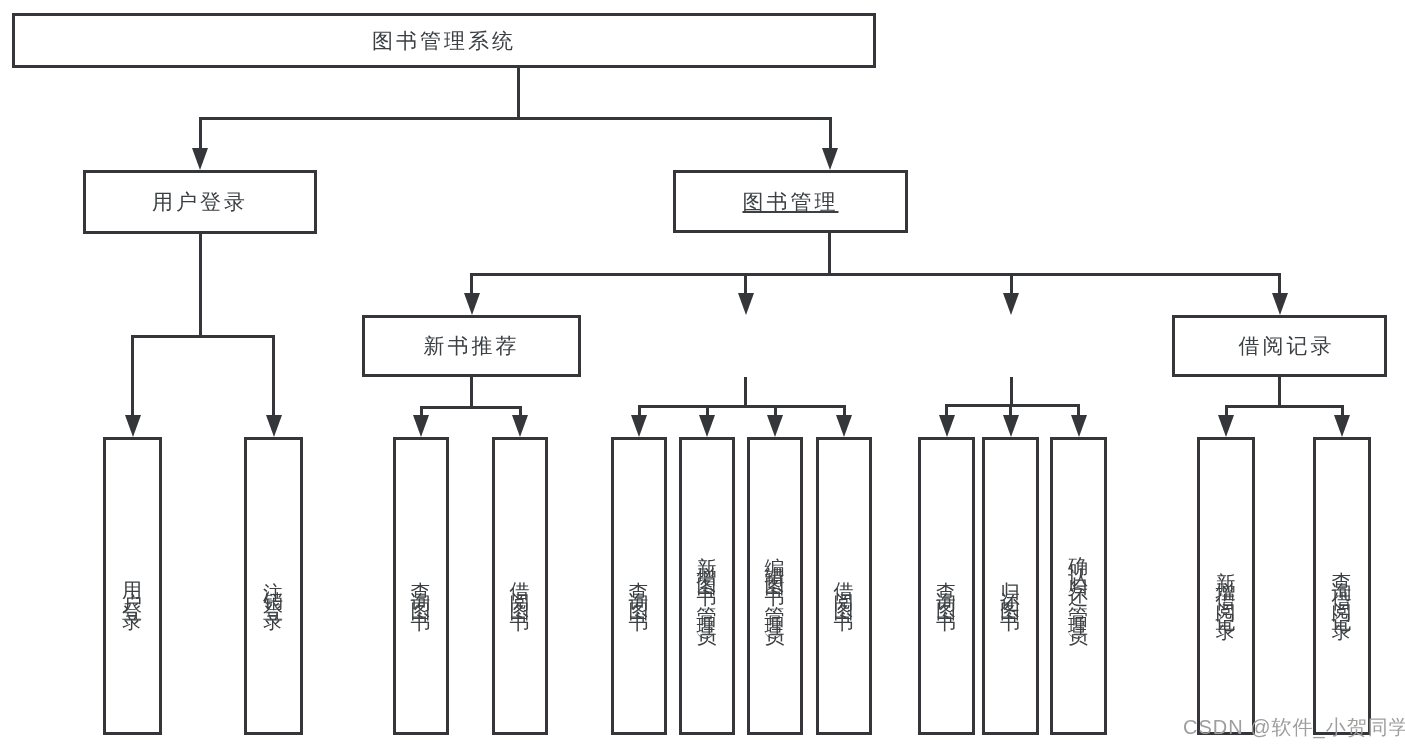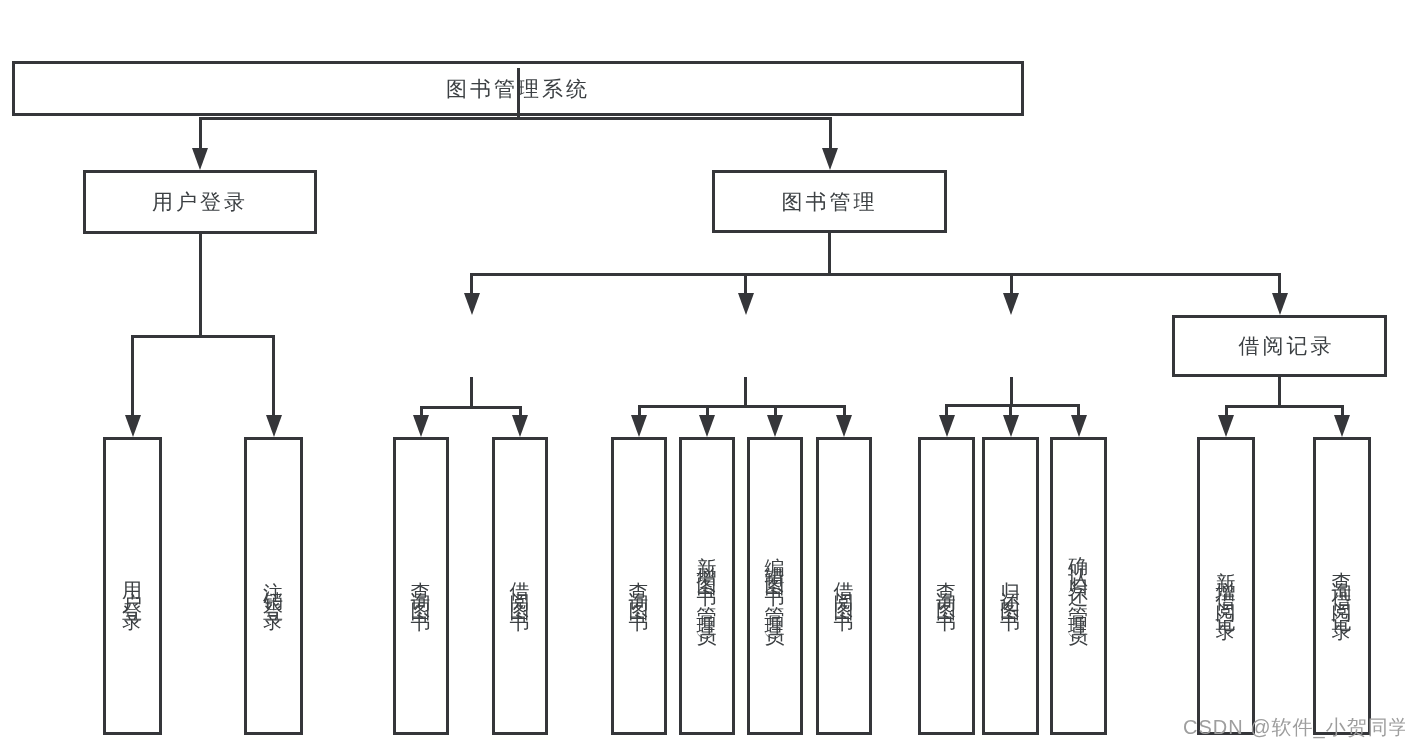--- a/index.html
+++ b/index.html
@@ -37,32 +37,35 @@
     font-size:20px;color:var(--wm);white-space:nowrap;letter-spacing:1px;
   }
   
   .leaf{top:437px;height:298px;}
 </style>
 </head>
 <body>
 
 <div class="canvas">
 
-  <div class="box h" style="left:12px;top:13px;width:1012px;height:55px;margin-top:48px;">
+  <div class="box h" style="left:12px;top:13px;width:864px;height:55px;">
     <span>图书管理系统</span>
   </div>
 
   <div class="box h" style="left:83px;top:170px;width:234px;height:64px;">
     <span>用户登录</span>
   </div>
 
-  <div class="box h" style="left:712px;top:170px;width:235px;height:63px;">
+  <div class="box h" style="left:673px;top:170px;width:235px;height:63px;text-decoration:underline;">
     <span>图书管理</span>
   </div>
 
+  <div class="box h" style="left:362px;top:315px;width:219px;height:62px;">
+    <span>新书推荐</span>
+  </div>
 
 
 
   <div class="box h" style="left:1172px;top:315px;width:215px;height:62px;padding-left:14px;">
     <span>借阅记录</span>
   </div>
 
   <div class="box v leaf" style="left:103px;width:59px;">
     <span>用户登录</span>
   </div>

